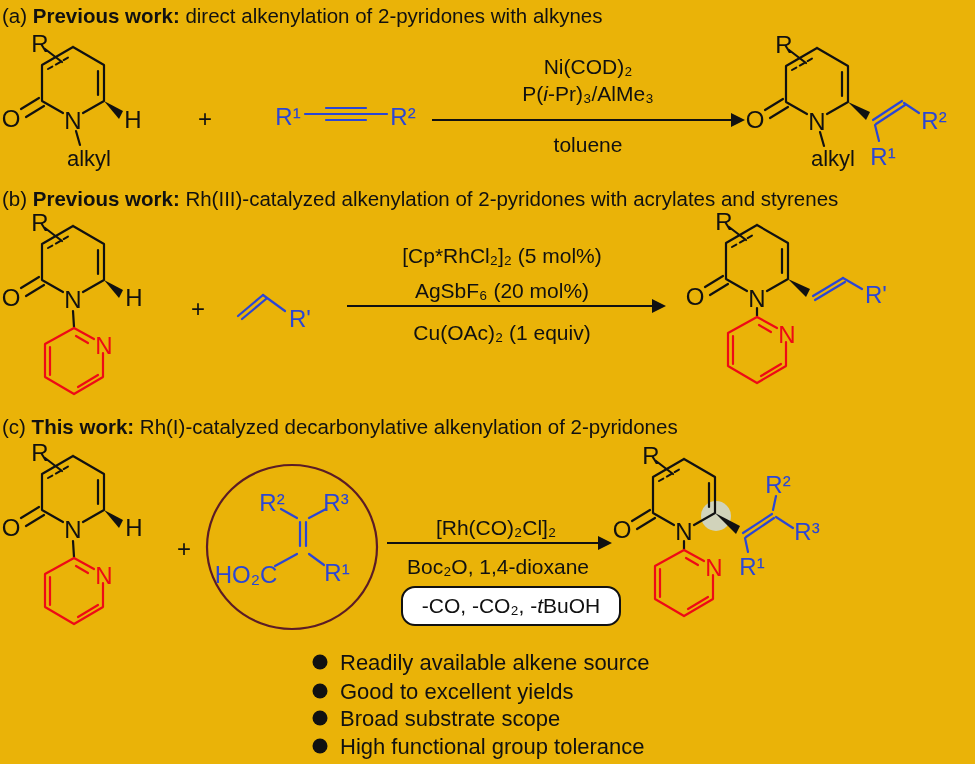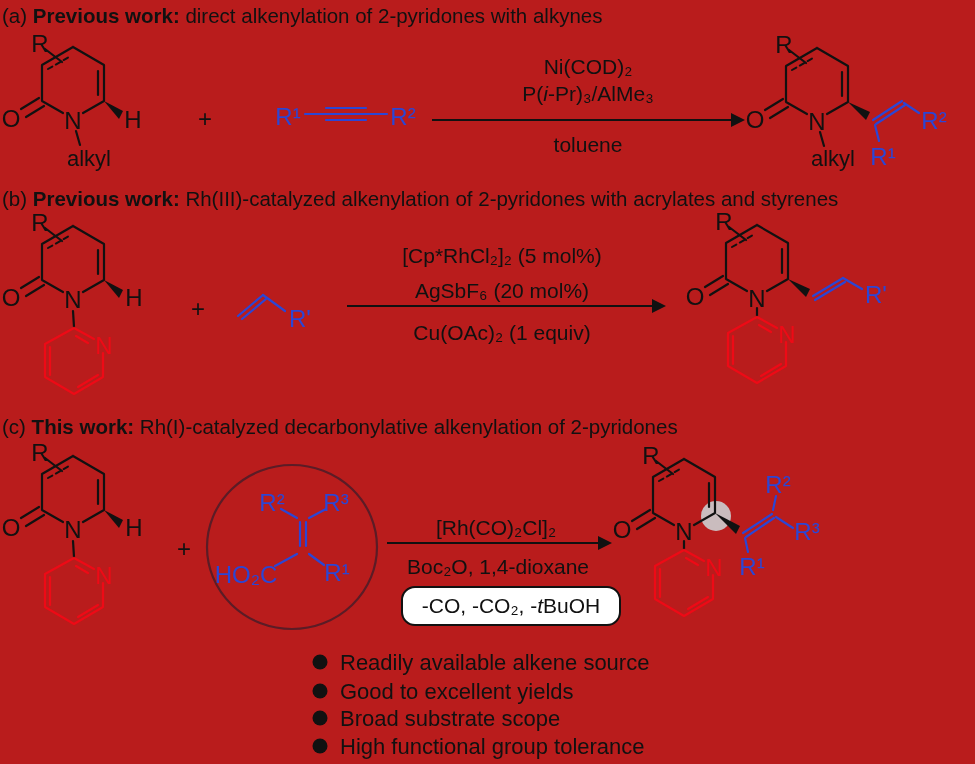--- a/index.html
+++ b/index.html
@@ -1,16 +1,16 @@
 <!DOCTYPE html>
 <html><head>
 <meta charset="utf-8">
 <style>
   html,body{margin:0;padding:0;background:#ffffff;}
-  #canvas{width:975px;height:764px;position:relative;background:#b91c1c;overflow:hidden;}
+  #canvas{width:975px;height:764px;position:relative;background:#eab308;overflow:hidden;}
   svg{display:block;}
   text{font-family:"Liberation Sans","DejaVu Sans",sans-serif;}
   .bond{stroke:#111111;stroke-width:2.2;fill:none;stroke-linecap:round;}
   .dash{stroke-dasharray:5 4;stroke-width:2;}
   .bbond{stroke:#2b46d5;stroke-width:2.2;fill:none;stroke-linecap:round;}
   .rbond{stroke:#ee0a16;stroke-width:2.2;fill:none;stroke-linecap:round;}
   .wedge{fill:#111111;stroke:none;}
   .atom{font-size:24px;fill:#111111;text-anchor:middle;dominant-baseline:central;}
   .sm{font-size:22px;}
   .blue{fill:#2b46d5;}

